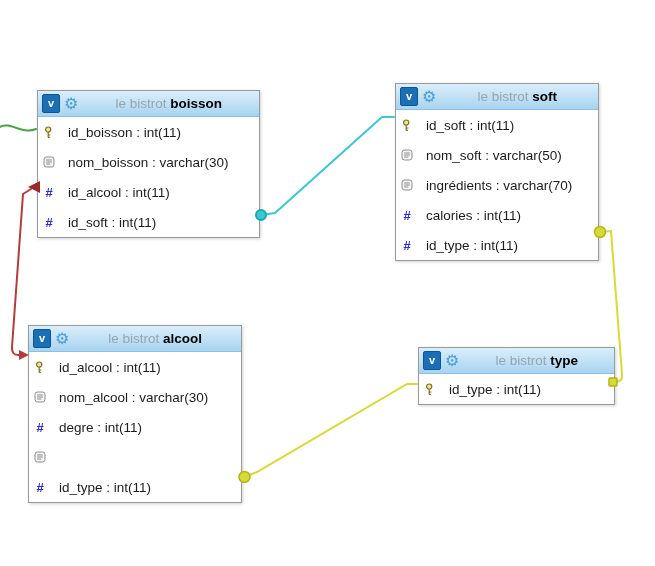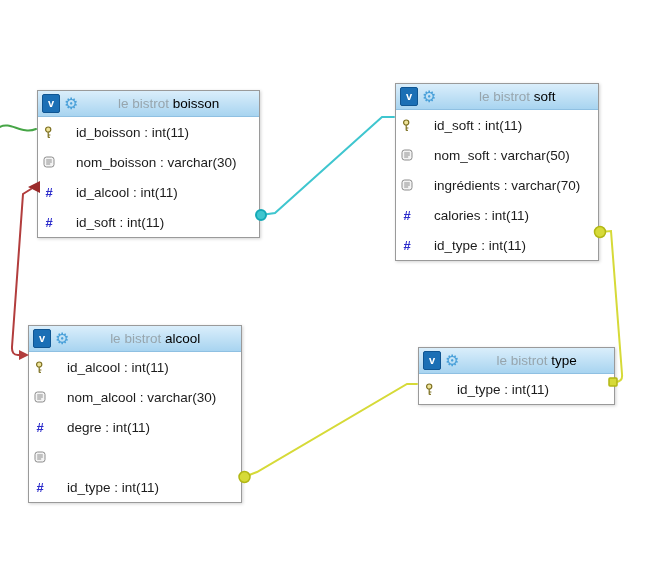--- a/index.html
+++ b/index.html
@@ -17,23 +17,23 @@
     border-bottom:1px solid #8fc0e2;
   }
   .vbox{
     width:16px;height:17px;flex:0 0 16px;background:#1b6fb5;border:1px solid #0f5592;
     border-radius:2px;color:#fff;font-weight:bold;font-size:11px;line-height:1;
     display:flex;align-items:center;justify-content:center;cursor:pointer;
   }
   .gear{color:#49a0d9;font-size:16px;line-height:1;cursor:pointer;}
   .title{flex:1;text-align:center;font-size:13.5px;white-space:nowrap;overflow:hidden;}
   .tpre{color:#97a5ad;}
-  .tname{color:#000;font-weight:normal;}
+  .tname{color:#000;font-weight:bold;}
   .row{
-    height:30px;display:flex;align-items:center;gap:20px;padding:0 4px;
+    height:30px;display:flex;align-items:center;gap:12px;padding:0 4px;
     font-size:13.5px;color:#1c1c1c;white-space:nowrap;cursor:pointer;
   }
   .ficon{width:14px;flex:0 0 14px;display:flex;align-items:center;justify-content:center;}
   .numicon{color:#2d2dcb;font-weight:bold;font-size:13px;line-height:1;}
   .overlay{position:absolute;left:0;top:0;z-index:2;pointer-events:none;}
 </style>
 </head>
 <body>
 
 <div class="canvas">

